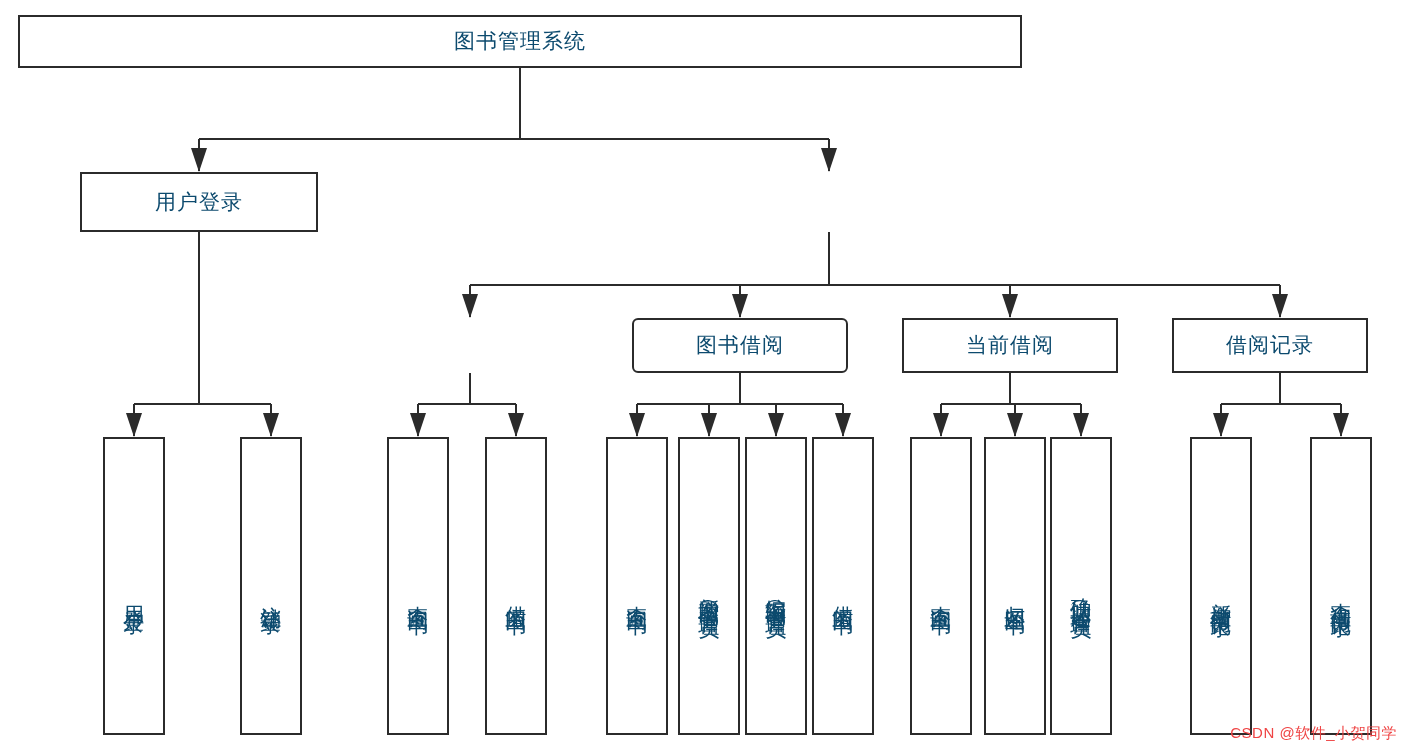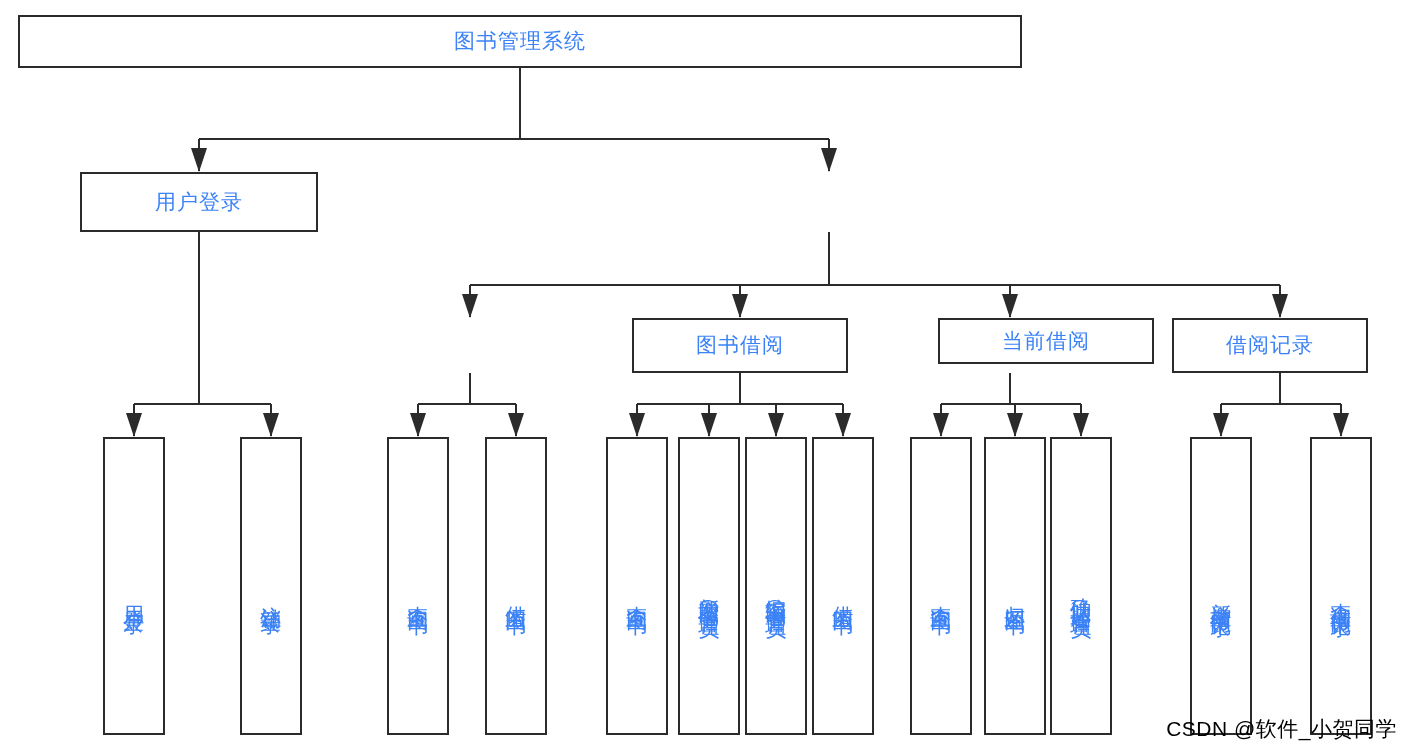--- a/index.html
+++ b/index.html
@@ -21,21 +21,21 @@
     display:flex;
     align-items:center;
     justify-content:center;
     color:#2b2b2b;
   }
   .node-label{
     font-size:21px;
     line-height:1.25;
     letter-spacing:1px;
     white-space:nowrap;
-    color:#3b82f6;
+    color:#0c4a6e;
   }
 
   
   .node.vertical{
     align-items:flex-end;
     justify-content:center;
     padding-bottom:0;
   }
   .node.vertical .node-label{
     writing-mode:vertical-rl;
@@ -44,22 +44,22 @@
     line-height:1.32;
     letter-spacing:3px;
     white-space:nowrap;
     display:block;
   }
 
   .watermark{
     position:absolute;
     right:8px;
     bottom:4px;
-    font-size:21px;
-    color:#000000;
+    font-size:15px;
+    color:#ef4444;
     letter-spacing:.5px;
     white-space:nowrap;
     pointer-events:none;
   }
 </style>
 </head>
 <body>
 
 <div id="stage">
   <svg id="wires" viewBox="0 0 1405 747" xmlns="http://www.w3.org/2000/svg">
@@ -115,24 +115,24 @@
       <path d="M1213,413 L1229,413 L1221,437 Z" fill="#2b2b2b"></path>
       <line x1="1341" y1="404" x2="1341" y2="436" stroke="#2b2b2b" stroke-width="2.4" shape-rendering="crispEdges"></line>
       <path d="M1333,413 L1349,413 L1341,437 Z" fill="#2b2b2b"></path>
     </svg>
 <div class="node" style="left: 18px; top: 15px; width: 1004px; height: 53px;">
       <span class="node-label">图书管理系统</span>
     </div>
     <div class="node" style="left: 80px; top: 172px; width: 238px; height: 60px;">
       <span class="node-label">用户登录</span>
     </div>
-    <div class="node" style="left: 632px; top: 318px; width: 216px; height: 55px;">
+    <div class="node" style="left: 632px; top: 318px; width: 216px; height: 55px; border-radius: 6px;">
       <span class="node-label">图书借阅</span>
     </div>
-    <div class="node" style="left: 902px; top: 318px; width: 216px; height: 46px; margin-left: 36px;">
+    <div class="node" style="left: 902px; top: 318px; width: 216px; height: 55px;">
       <span class="node-label">当前借阅</span>
     </div>
     <div class="node" style="left: 1172px; top: 318px; width: 196px; height: 55px;">
       <span class="node-label">借阅记录</span>
     </div>
     <div class="node vertical" style="left: 103px; top: 437px; width: 62px; height: 298px;">
       <span class="node-label" style="margin-bottom: 132px;">用户登录</span>
     </div>
     <div class="node vertical" style="left: 240px; top: 437px; width: 62px; height: 298px;">
       <span class="node-label" style="margin-bottom: 132px;">注销登录</span>

